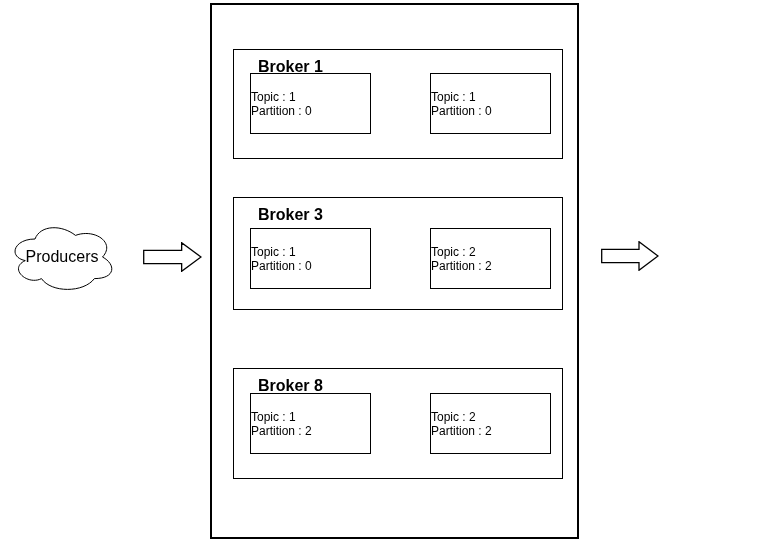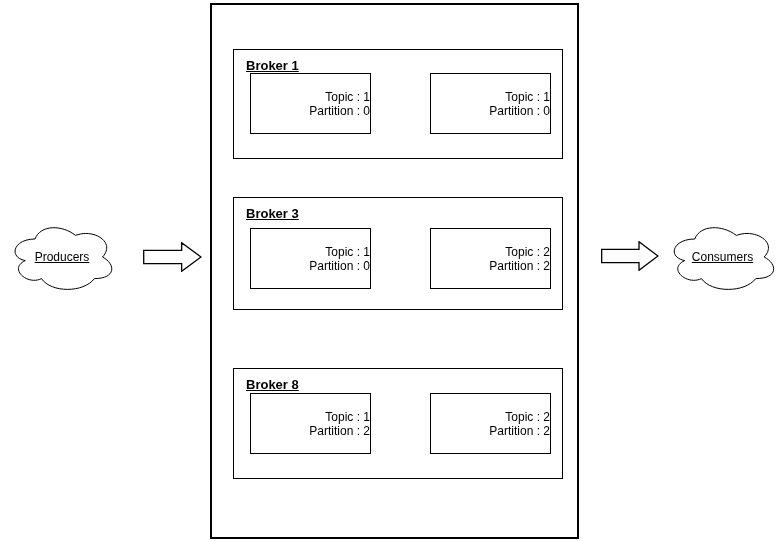--- a/index.html
+++ b/index.html
@@ -21,51 +21,49 @@
   .outer-rect {
     left: 210px; top: 3px; width: 369px; height: 536px;
     border-width: 2px;
   }
   .broker { left: 233px; width: 330px; }
   .broker-1 { top: 49px;  height: 110px; }
   .broker-2 { top: 197px; height: 113px; }
   .broker-3 { top: 368px; height: 111px; }
   .broker-label {
     position: absolute;
-    left: 12px; top: 8px;
-    font-size: 13px;
+    left: 24px; top: 8px;
+    font-size: 16px;
     font-weight: bold;
     white-space: nowrap;
-    text-decoration: underline;
   }
   .topic-box {
     width: 121px; height: 61px;
     display: flex;
     flex-direction: column;
-    align-items: flex-end;
+    align-items: flex-start;
     justify-content: center;
     text-align: center;
     font-size: 12px;
     line-height: 14px;
   }
   .topic-left  { left: 250px; }
   .topic-right { left: 430px; }
   .row-1 { top: 73px; }
   .row-2 { top: 228px; }
   .row-3 { top: 393px; }
   .cloud-wrap { position: absolute; }
   .cloud-producers { left: 8px;   top: 221px; width: 108px; height: 72px; }
   .cloud-consumers { left: 667px; top: 221px; width: 111px; height: 72px; }
   .cloud-wrap svg { position: absolute; left: 0; top: 0; width: 100%; height: 100%; }
   .cloud-label {
     position: absolute; left: 0; top: 0; right: 0; bottom: 0;
     display: flex; align-items: center; justify-content: center;
-    font-size: 12px;
+    font-size: 16px;
     white-space: nowrap;
-    text-decoration: underline;
   }
   .arrow-wrap { position: absolute; }
   .arrow-left  { left: 143px; top: 242px; width: 59px; height: 30px; }
   .arrow-right { left: 601px; top: 241px; width: 58px; height: 30px; }
   .arrow-wrap svg { position: absolute; left: 0; top: 0; width: 100%; height: 100%; }
 </style>
 </head>
 <body>
 
 <div class="canvas">
@@ -120,20 +118,14 @@
     <div>Topic : 2</div>
     <div>Partition : 2</div>
   </div>
 
   <div class="arrow-wrap arrow-right">
     <svg viewBox="0 0 58 29" preserveAspectRatio="none">
       <path d="M 0.7,8 L 38,8 L 38,0.7 L 57,14.5 L 38,28.3 L 38,21 L 0.7,21 Z" fill="#ffffff" stroke="#000000" stroke-width="1.3" vector-effect="non-scaling-stroke"></path>
     </svg>
   </div>
 
-  <div class="cloud-wrap cloud-consumers">
-    <svg viewBox="0 0 100 70" preserveAspectRatio="none">
-      <path d="M 25,17.5 C 5,17.5 0,35 16,38.5 C 0,46.2 18,63 31,56 C 40,70 70,70 80,56 C 100,56 100,42 87.5,35 C 100,21 80,7 62.5,14 C 50,3.5 30,3.5 25,17.5 Z" fill="#ffffff" stroke="#000000" stroke-width="1" vector-effect="non-scaling-stroke"></path>
-    </svg>
-    <div class="cloud-label">Consumers</div>
-  </div>
 
 </div>
 
 </body></html>

